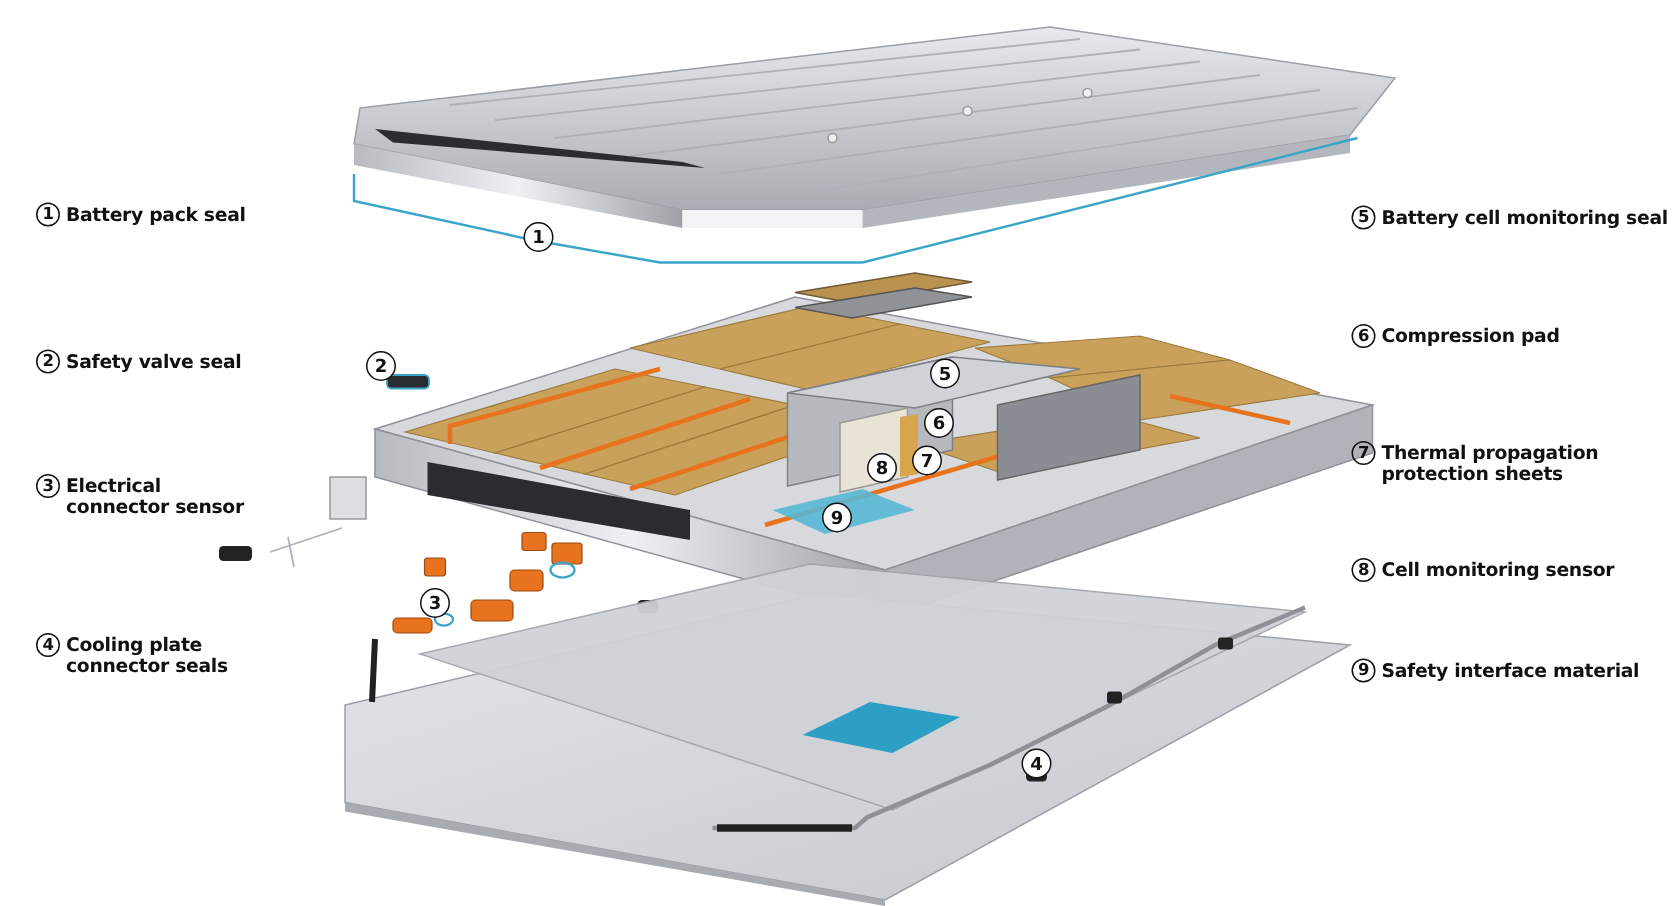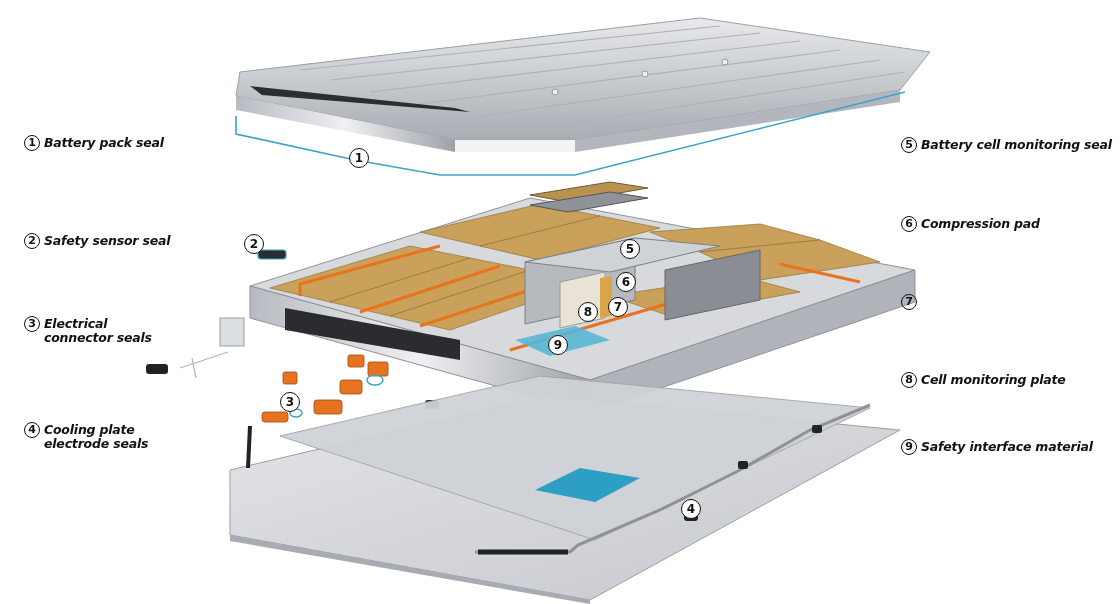--- a/index.html
+++ b/index.html
@@ -3,21 +3,21 @@
 <meta charset="utf-8">
 <style>
   html, body { margin:0; padding:0; background:#ffffff; }
   body { width:1120px; height:604px; position:relative; overflow:hidden;
          font-family:"DejaVu Sans", "Liberation Sans", sans-serif; color:#111; }
   .label { position:absolute; display:flex; align-items:flex-start; gap:4px;
            font-size:12.5px; font-weight:bold; line-height:14px; letter-spacing:-0.2px; }
   .num { display:inline-flex; width:16px; height:16px; border:1.5px solid #111; border-radius:50%;
          align-items:center; justify-content:center; font-size:11px; font-weight:bold;
          box-sizing:border-box; flex:0 0 auto; margin-top:-1px; }
-  .label .txt { white-space:pre-line;font-style:italic; }
+  .label .txt { white-space:pre-line; }
   .callout { position:absolute; width:20px; height:20px; border-radius:50%;
              border:1.5px solid #111; background:#fff; display:flex; align-items:center;
              justify-content:center; font-size:12px; font-weight:bold; box-sizing:border-box; }
   svg.art { position:absolute; left:0; top:0; }
 </style>
 </head>
 <body>
 
 <svg class="art" width="1120" height="604" viewBox="0 0 1120 604">
   <defs>
@@ -138,44 +138,46 @@
 <div class="callout" style="left:608px;top:297px;">7</div>
 <div class="callout" style="left:578px;top:302px;">8</div>
 <div class="callout" style="left:548px;top:335px;">9</div>
 
 <div class="label" style="left:24px;top:136px;">
   <span class="num">1</span>
   <span class="txt">Battery pack seal</span>
 </div>
 <div class="label" style="left:24px;top:234px;">
   <span class="num">2</span>
-  <span class="txt">Safety sensor seal</span>
+  <span class="txt">Safety valve seal</span>
 </div>
 <div class="label" style="left:24px;top:317px;">
   <span class="num">3</span>
   <span class="txt">Electrical
-connector seals</span>
+connector sensor</span>
 </div>
 <div class="label" style="left:24px;top:423px;">
   <span class="num">4</span>
   <span class="txt">Cooling plate
-electrode seals</span>
+connector seals</span>
 </div>
 
 <div class="label" style="left:901px;top:138px;">
   <span class="num">5</span>
   <span class="txt">Battery cell monitoring seal</span>
 </div>
 <div class="label" style="left:901px;top:217px;">
   <span class="num">6</span>
   <span class="txt">Compression pad</span>
 </div>
 <div class="label" style="left:901px;top:295px;">
   <span class="num">7</span>
+  <span class="txt">Thermal propagation
+protection sheets</span>
 </div>
 <div class="label" style="left:901px;top:373px;">
   <span class="num">8</span>
-  <span class="txt">Cell monitoring plate</span>
+  <span class="txt">Cell monitoring sensor</span>
 </div>
 <div class="label" style="left:901px;top:440px;">
   <span class="num">9</span>
   <span class="txt">Safety interface material</span>
 </div>
 
 </body></html>

